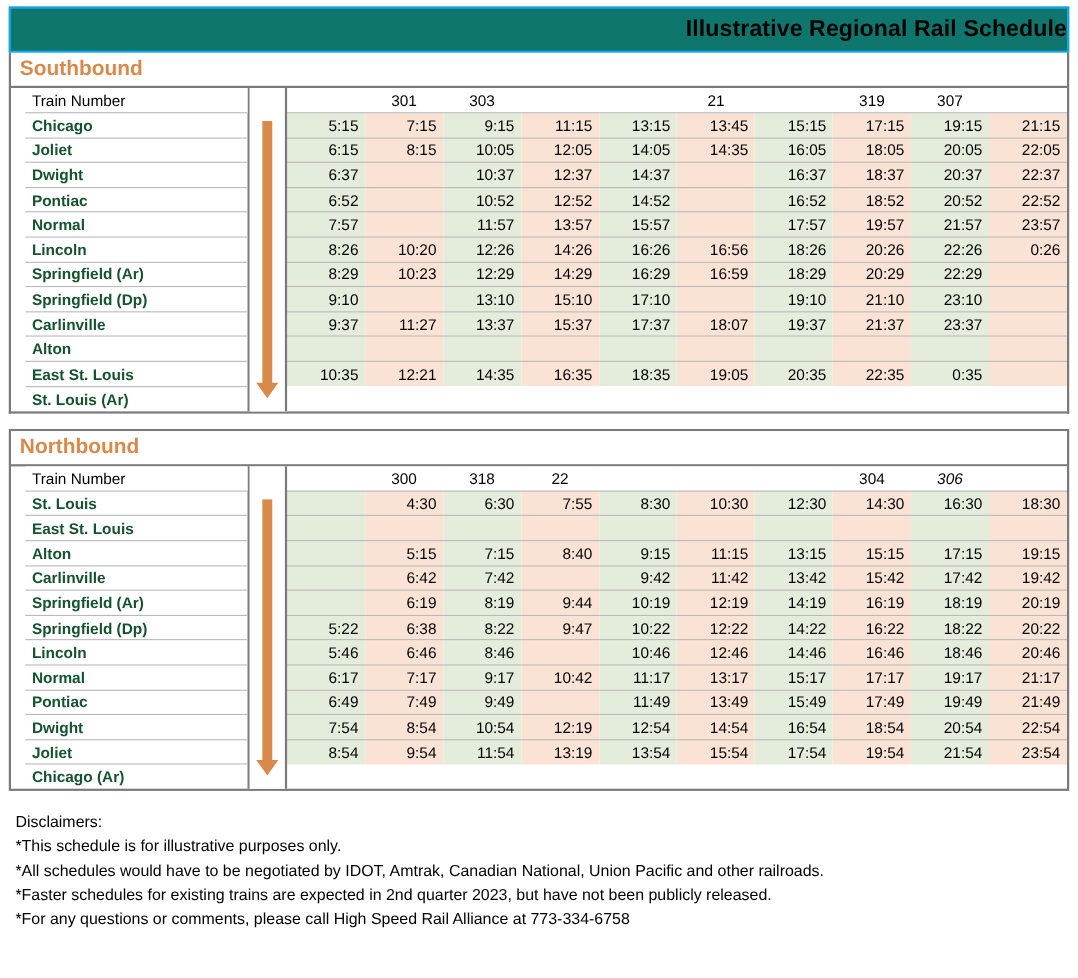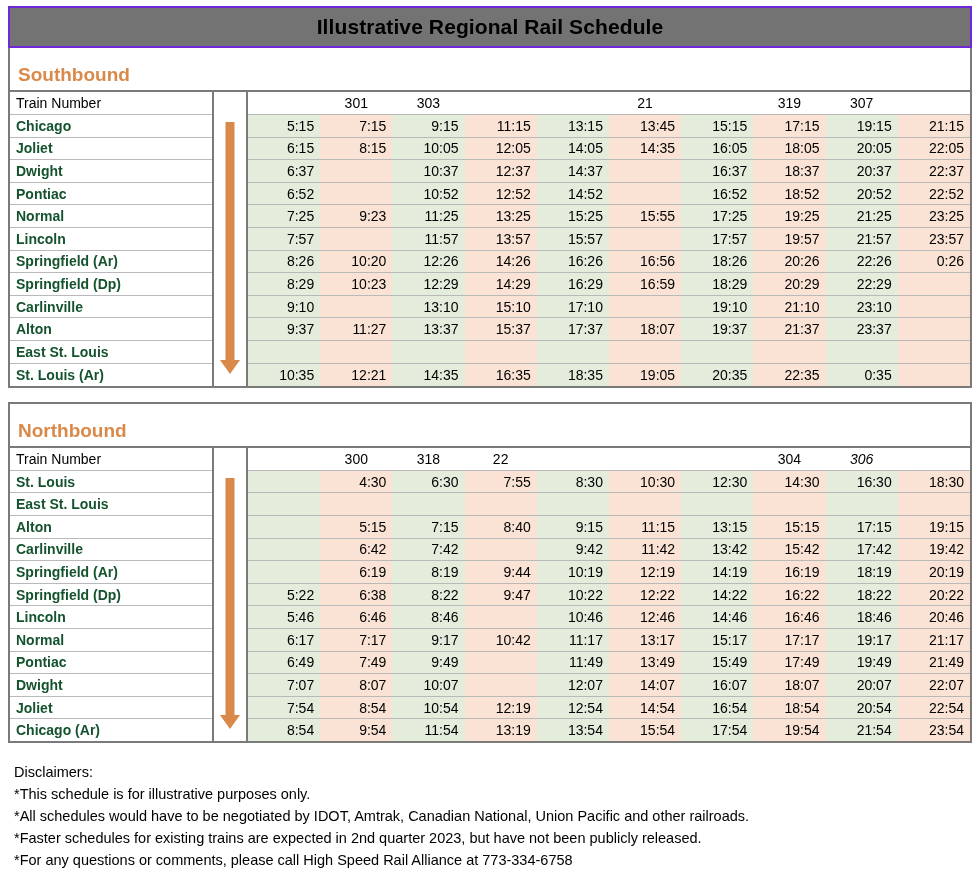--- a/index.html
+++ b/index.html
@@ -17,58 +17,59 @@
   .page {
     width: 980px;
     height: 889px;
     position: relative;
     box-sizing: border-box;
   }
 
   
   .title-box {
     margin: 6px 8px 0 8px;
-    border: 2px solid #6d28d9;
+    border: 2px solid #0ea5e9;
     height: 38px;
     display: flex;
     align-items: center;
-    justify-content: center;
-    background: #737373;
+    justify-content: flex-end;
+    background: #0f766e;
   }
   .title-box .title-text {
     font-size: 21px;
     font-weight: bold;
     letter-spacing: 0.1px;
   }
 
   
   .section {
     margin: 0 8px;
     border: 2px solid #7a7a7a;
     border-top: none;
     background: #fff;
   }
   .section.second {
     margin-top: 14px;
     border-top: 2px solid #7a7a7a;
   }
   .section-header {
-    padding: 16px 8px 4px 8px;
+    padding: 4px 8px 4px 8px;
     font-size: 19px;
     font-weight: bold;
     color: #d98a4a;
     border-bottom: 2px solid #7a7a7a;
     background: #fff;
   }
 
   
   .sched-wrap {
     display: flex;
     flex-direction: row;
     align-items: stretch;
+    padding-left: 13px;
   }
   .stations-col {
     width: 204px;
     flex: 0 0 204px;
     border-right: 2px solid #7a7a7a;
     box-sizing: border-box;
   }
   .arrow-col {
     width: 34px;
     flex: 0 0 34px;
@@ -289,32 +290,20 @@
                 <td class="time-cell tint-green">10:52</td>
                 <td class="time-cell tint-peach">12:52</td>
                 <td class="time-cell tint-green">14:52</td>
                 <td class="time-cell tint-peach"></td>
                 <td class="time-cell tint-green">16:52</td>
                 <td class="time-cell tint-peach">18:52</td>
                 <td class="time-cell tint-green">20:52</td>
                 <td class="time-cell tint-peach">22:52</td>
               </tr>
               <tr>
-                <td class="time-cell tint-green">7:25</td>
-                <td class="time-cell tint-peach">9:23</td>
-                <td class="time-cell tint-green">11:25</td>
-                <td class="time-cell tint-peach">13:25</td>
-                <td class="time-cell tint-green">15:25</td>
-                <td class="time-cell tint-peach">15:55</td>
-                <td class="time-cell tint-green">17:25</td>
-                <td class="time-cell tint-peach">19:25</td>
-                <td class="time-cell tint-green">21:25</td>
-                <td class="time-cell tint-peach">23:25</td>
-              </tr>
-              <tr>
                 <td class="time-cell tint-green">7:57</td>
                 <td class="time-cell tint-peach"></td>
                 <td class="time-cell tint-green">11:57</td>
                 <td class="time-cell tint-peach">13:57</td>
                 <td class="time-cell tint-green">15:57</td>
                 <td class="time-cell tint-peach"></td>
                 <td class="time-cell tint-green">17:57</td>
                 <td class="time-cell tint-peach">19:57</td>
                 <td class="time-cell tint-green">21:57</td>
                 <td class="time-cell tint-peach">23:57</td>
@@ -568,32 +557,20 @@
                 <td class="time-cell tint-green">9:49</td>
                 <td class="time-cell tint-peach"></td>
                 <td class="time-cell tint-green">11:49</td>
                 <td class="time-cell tint-peach">13:49</td>
                 <td class="time-cell tint-green">15:49</td>
                 <td class="time-cell tint-peach">17:49</td>
                 <td class="time-cell tint-green">19:49</td>
                 <td class="time-cell tint-peach">21:49</td>
               </tr>
               <tr>
-                <td class="time-cell tint-green">7:07</td>
-                <td class="time-cell tint-peach">8:07</td>
-                <td class="time-cell tint-green">10:07</td>
-                <td class="time-cell tint-peach"></td>
-                <td class="time-cell tint-green">12:07</td>
-                <td class="time-cell tint-peach">14:07</td>
-                <td class="time-cell tint-green">16:07</td>
-                <td class="time-cell tint-peach">18:07</td>
-                <td class="time-cell tint-green">20:07</td>
-                <td class="time-cell tint-peach">22:07</td>
-              </tr>
-              <tr>
                 <td class="time-cell tint-green">7:54</td>
                 <td class="time-cell tint-peach">8:54</td>
                 <td class="time-cell tint-green">10:54</td>
                 <td class="time-cell tint-peach">12:19</td>
                 <td class="time-cell tint-green">12:54</td>
                 <td class="time-cell tint-peach">14:54</td>
                 <td class="time-cell tint-green">16:54</td>
                 <td class="time-cell tint-peach">18:54</td>
                 <td class="time-cell tint-green">20:54</td>
                 <td class="time-cell tint-peach">22:54</td>

